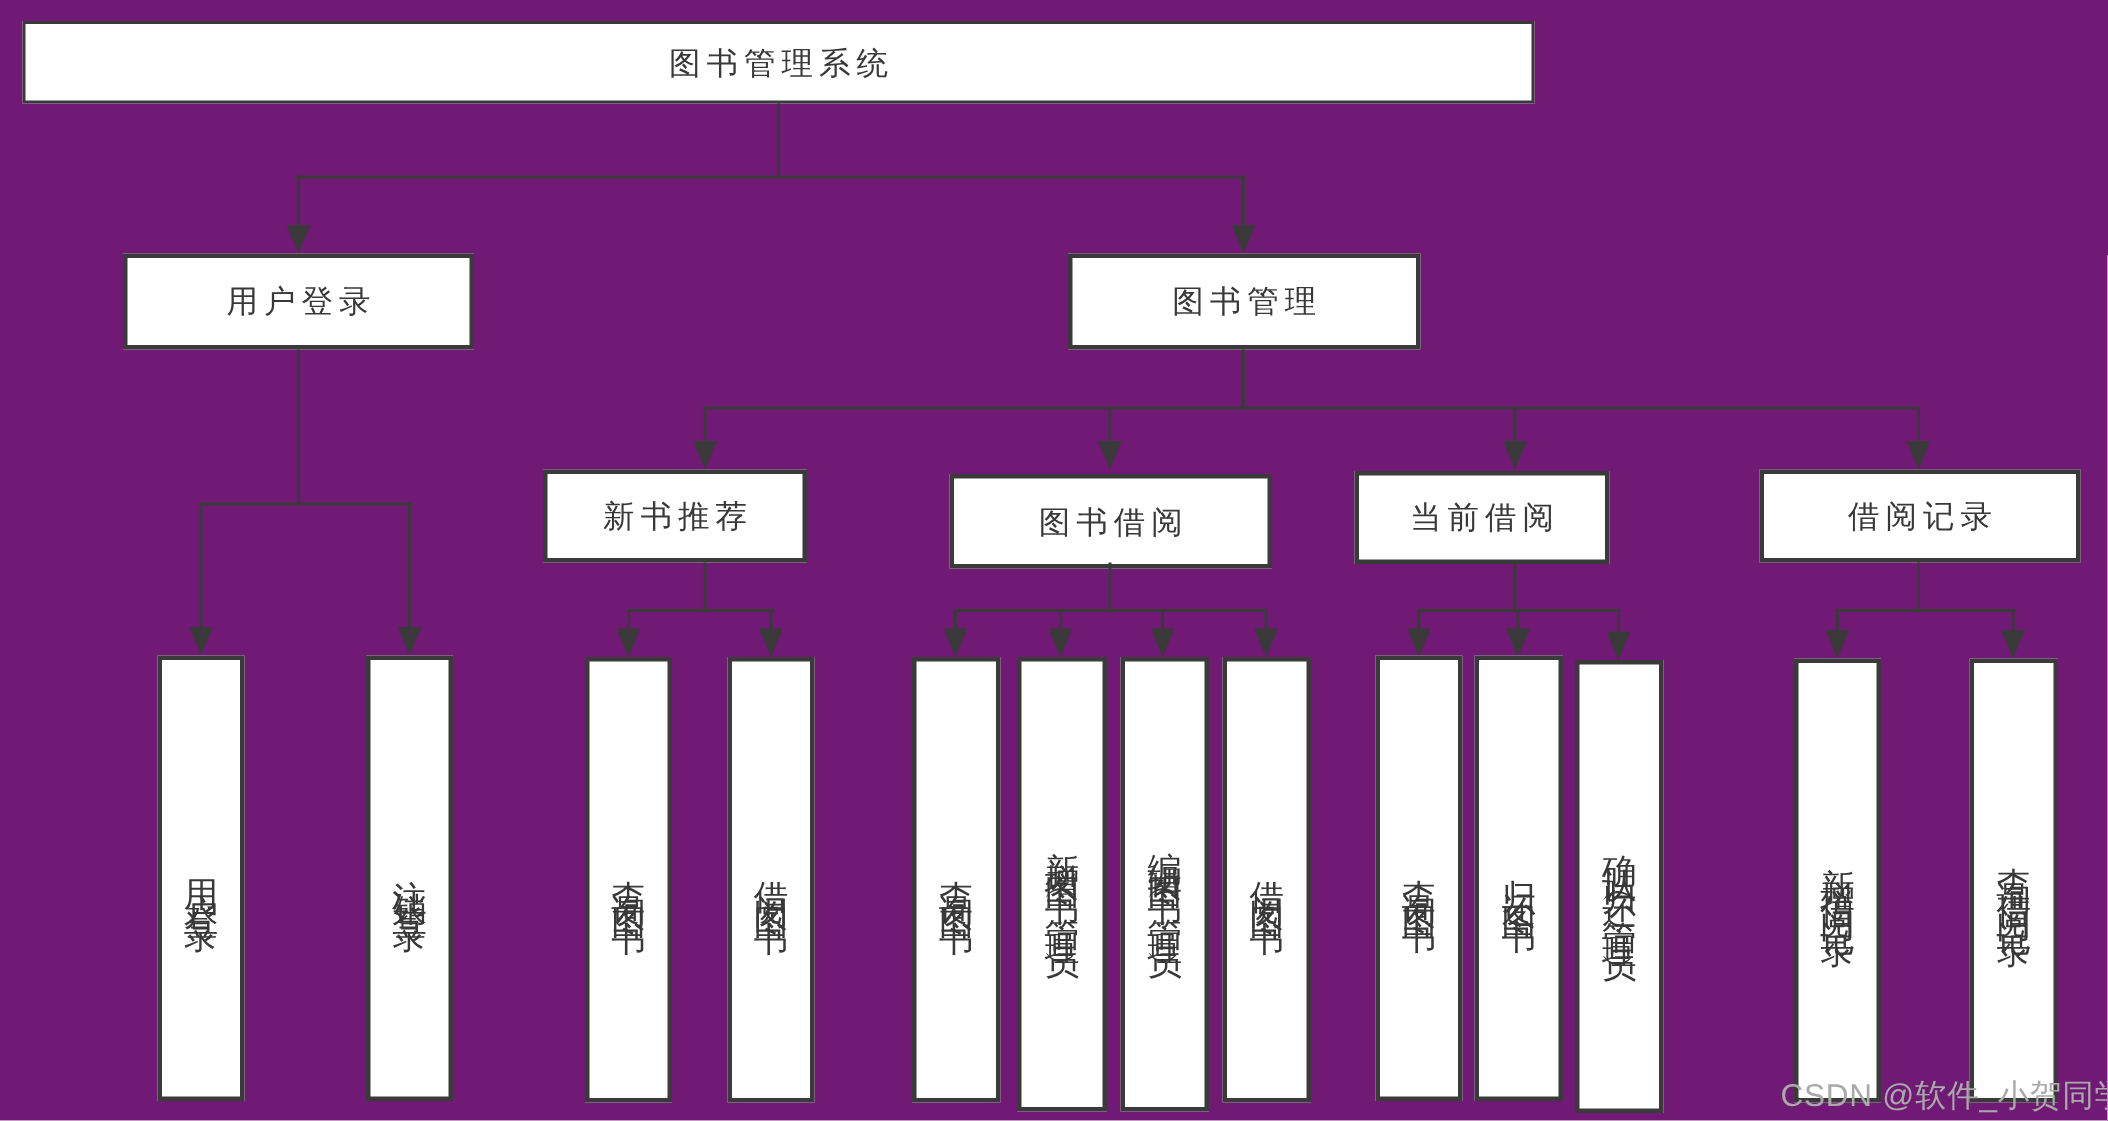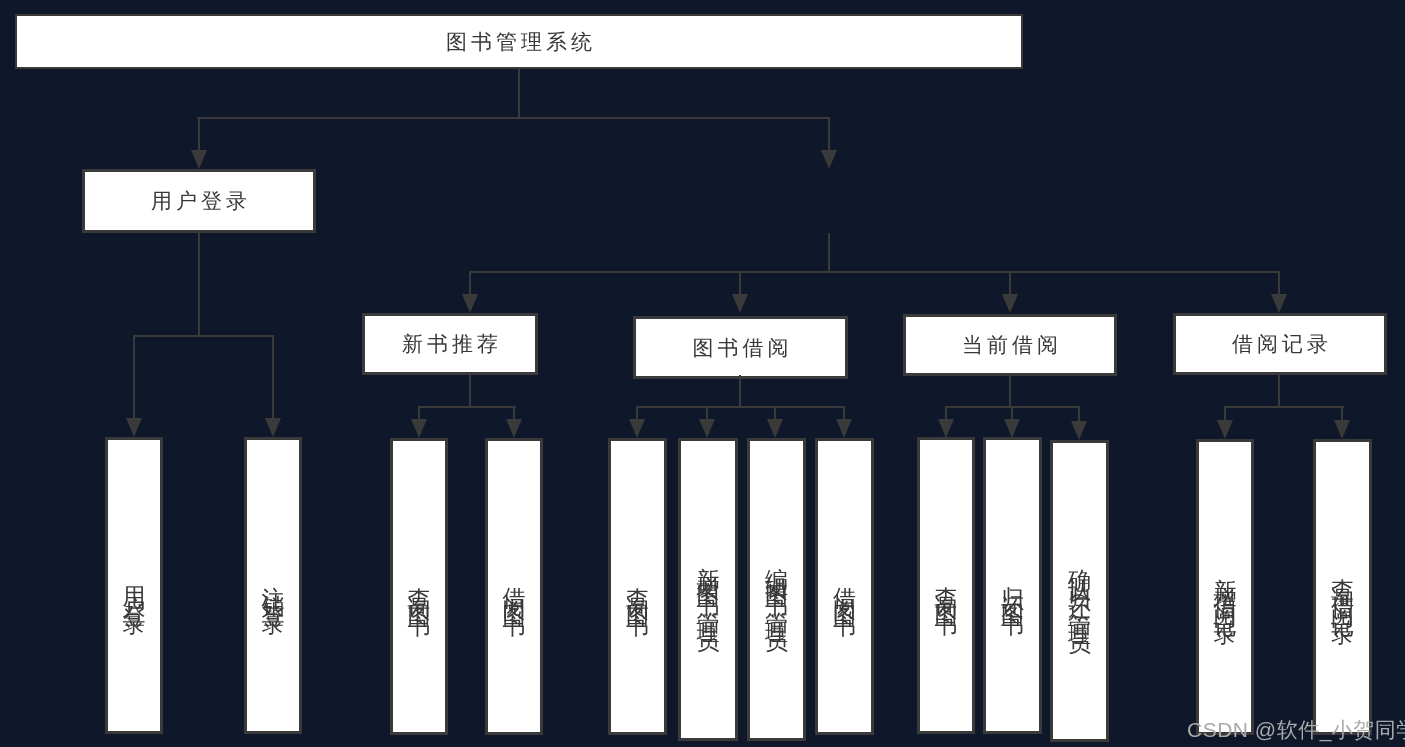--- a/index.html
+++ b/index.html
@@ -1,19 +1,19 @@
 <!DOCTYPE html>
 <html><head>
 <meta charset="utf-8">
 <style>
   html,body{margin:0;padding:0;background:#ffffff;}
   #stage{
     position:relative;
     width:1405px;height:747px;
-    background:#0f172a;
+    background:#701a75;
     font-family:"Liberation Sans","DejaVu Sans",sans-serif;
     overflow:hidden;
     text-decoration:underline;
   }
   .box{
     position:absolute;
     box-sizing:border-box;
     border:3px solid #3a3a3a;
     background:#ffffff;
     color:#383838;
@@ -63,20 +63,23 @@
   <div class="line" style="left:518px;top:69px;width:2px;height:49px;"></div>
   <div class="line" style="left:197px;top:117px;width:633px;height:2px;"></div>
   <div class="line" style="left:198px;top:117px;width:2px;height:35px;"></div>
   <div class="line" style="left:828px;top:117px;width:2px;height:35px;"></div>
   <div class="arrow" style="left:191px;top:150px;"></div>
   <div class="arrow" style="left:821px;top:150px;"></div>
 
   <div class="box hbox" style="left:82px;top:169px;width:234px;height:64px;">
     <span>用户登录</span>
   </div>
+  <div class="box hbox" style="left:712px;top:169px;width:235px;height:64px;">
+    <span>图书管理</span>
+  </div>
 
   <div class="line" style="left:198px;top:233px;width:2px;height:103px;"></div>
   <div class="line" style="left:133px;top:335px;width:141px;height:2px;"></div>
   <div class="line" style="left:133px;top:335px;width:2px;height:85px;"></div>
   <div class="line" style="left:272px;top:335px;width:2px;height:85px;"></div>
   <div class="arrow" style="left:126px;top:418px;"></div>
   <div class="arrow" style="left:265px;top:418px;"></div>
 
   <div class="line" style="left:828px;top:233px;width:2px;height:39px;"></div>
   <div class="line" style="left:469px;top:271px;width:810px;height:2px;"></div>
@@ -88,21 +91,21 @@
   <div class="arrow" style="left:732px;top:294px;"></div>
   <div class="arrow" style="left:1002px;top:294px;"></div>
   <div class="arrow" style="left:1271px;top:294px;"></div>
 
   <div class="box hbox" style="left:362px;top:313px;width:176px;height:62px;">
     <span>新书推荐</span>
   </div>
   <div class="box hbox" style="left:633px;top:316px;width:215px;height:63px;text-align:right;">
     <span>图书借阅</span>
   </div>
-  <div class="box hbox" style="left:903px;top:314px;width:214px;height:62px;">
+  <div class="box hbox" style="left:903px;top:314px;width:170px;height:62px;">
     <span>当前借阅</span>
   </div>
   <div class="box hbox" style="left:1173px;top:313px;width:214px;height:62px;">
     <span>借阅记录</span>
   </div>
 
   <div class="line" style="left:469px;top:375px;width:2px;height:32px;"></div>
   <div class="line" style="left:418px;top:406px;width:98px;height:2px;"></div>
   <div class="line" style="left:418px;top:406px;width:2px;height:15px;"></div>
   <div class="line" style="left:513px;top:406px;width:2px;height:15px;"></div>

